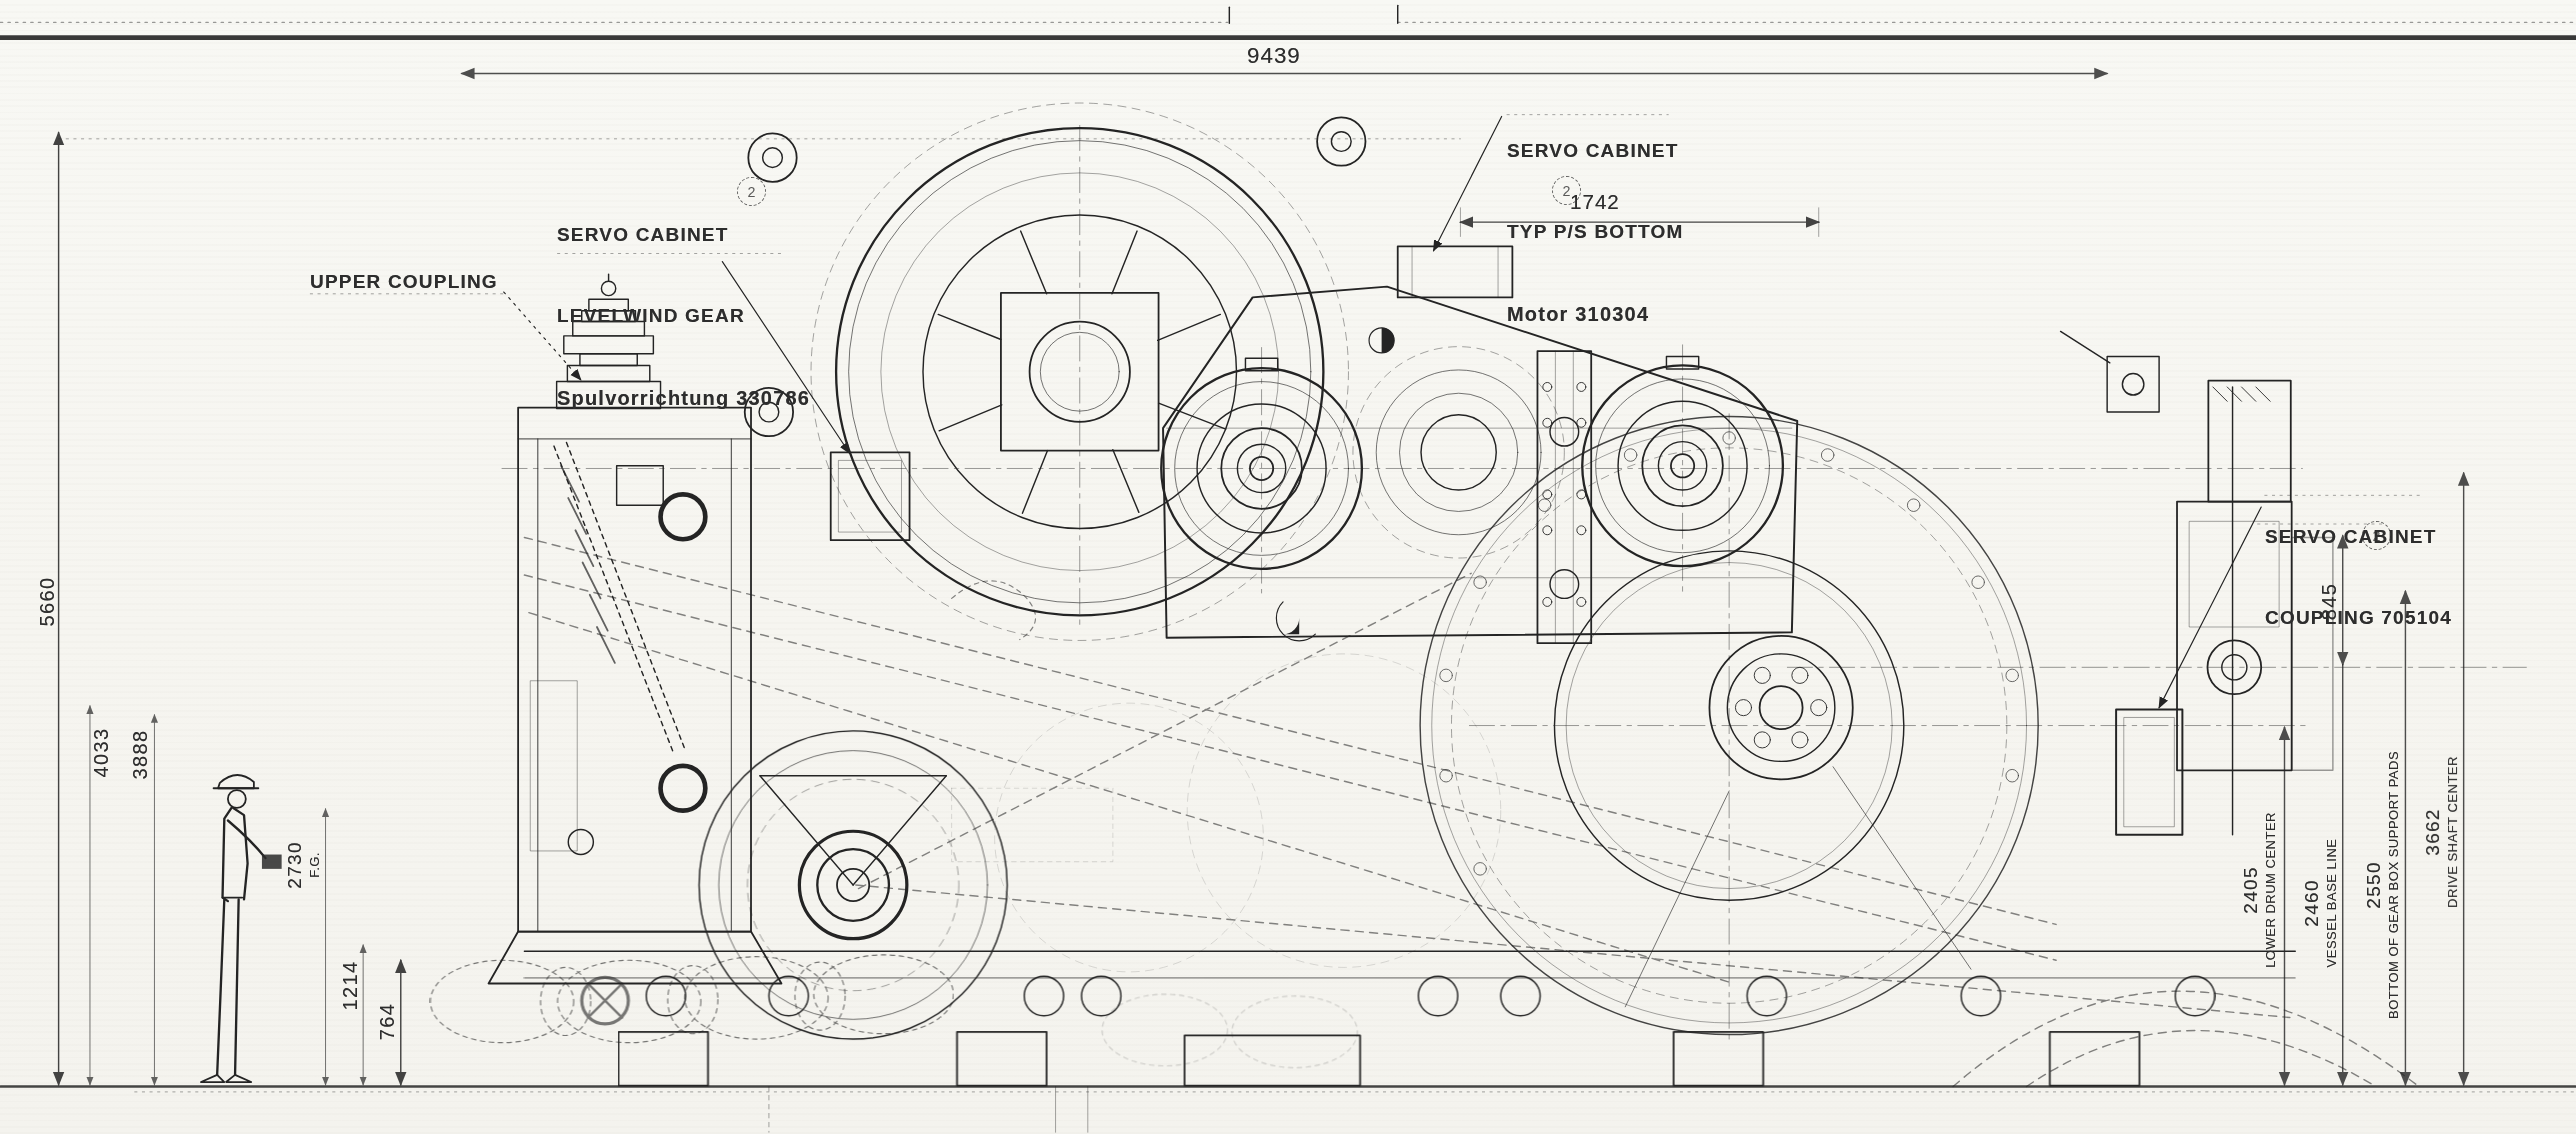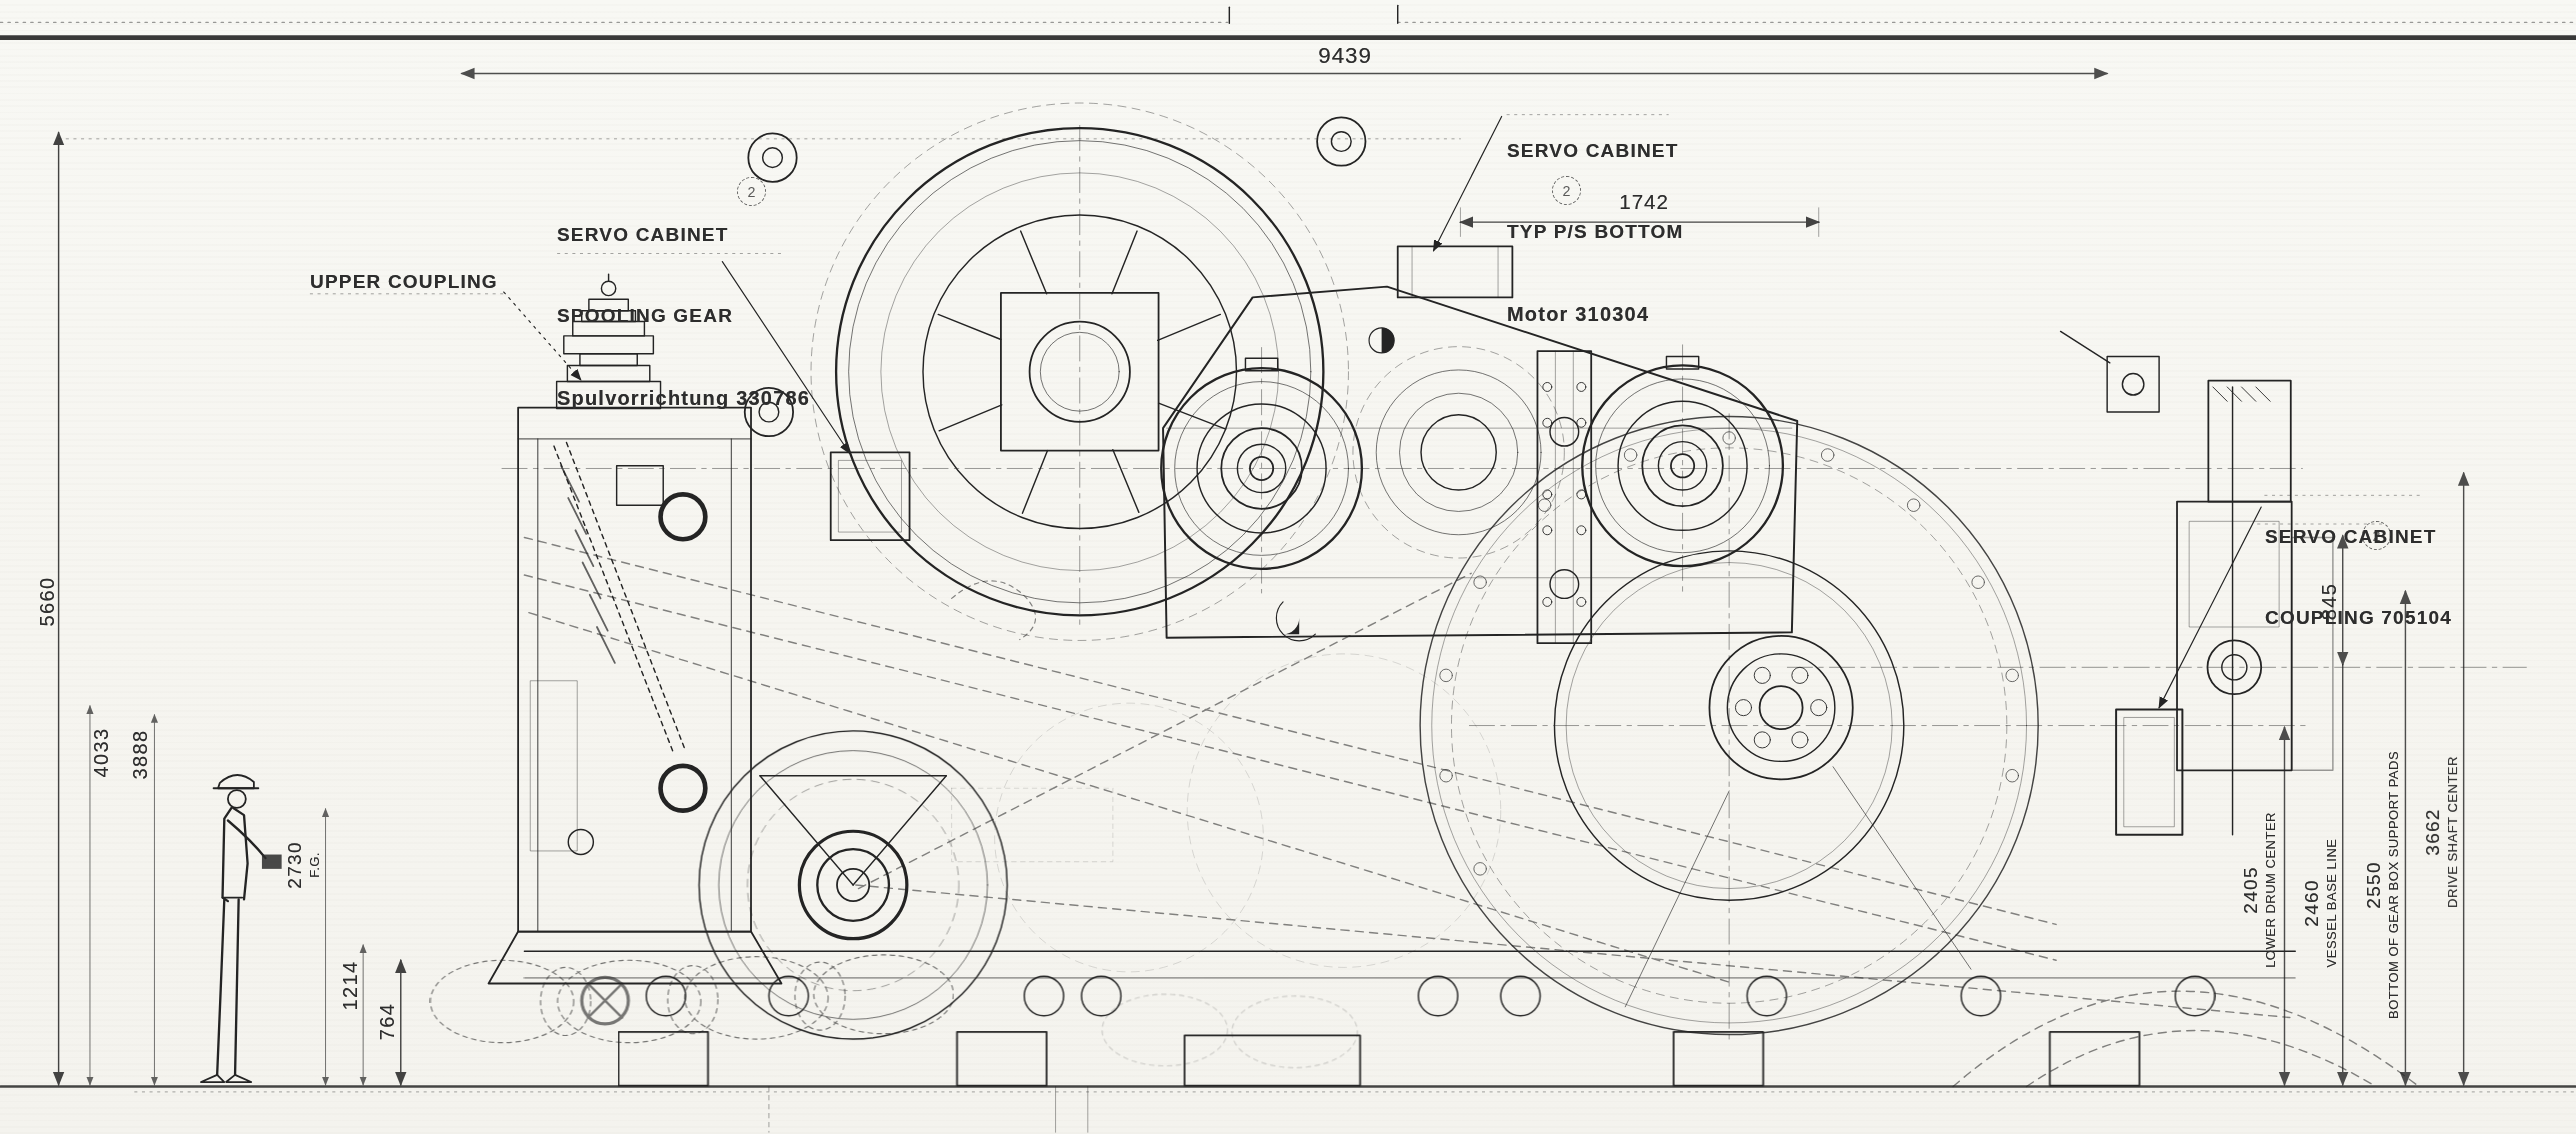--- a/index.html
+++ b/index.html
@@ -13,21 +13,21 @@
   }
   svg.linework{position:absolute;left:0;top:0;}
   .ink{stroke:#242424;fill:none;stroke-linecap:round;stroke-linejoin:round;}
   .w1{stroke-width:1}.w13{stroke-width:1.3}.w15{stroke-width:1.6}.w2{stroke-width:2}
   .w22{stroke-width:2.2}.w25{stroke-width:2.6}.w35{stroke-width:3.6}.w5{stroke-width:5.2}
   .dot{stroke-dasharray:2.5 6}.dsh{stroke-dasharray:9 7}.dsh2{stroke-dasharray:5 5}
   .cl{stroke-dasharray:28 7 5 7;opacity:.5}
   .faint{opacity:.45}.soft{opacity:.7}.pale{opacity:.3}
   .txt{position:absolute;white-space:pre;letter-spacing:1px;color:#2d2d2d;
        text-shadow:0 0 0.4px rgba(45,45,45,.55);}
-  .dimnum{font-size:20.6px;text-align:right;}
+  .dimnum{font-size:20.6px;text-align:left;}
   .big{font-size:22.4px;}
   .callout{font-size:19px;line-height:1.42;letter-spacing:1.2px;font-weight:bold;}
   .callout .sub{font-size:20px;}
   .vblock{position:absolute;transform:rotate(-90deg);transform-origin:center;
           text-align:center;letter-spacing:0.9px;color:#2d2d2d;
           text-shadow:0 0 0.4px rgba(45,45,45,.5);}
   .vblock .num{font-size:19px;letter-spacing:1.3px;}
   .vblock .lab{font-size:13px;letter-spacing:0.5px;margin-top:0.9px;}
   .vdim{font-size:20px;letter-spacing:1.4px;}
   .qty{position:absolute;width:27px;height:27px;border:1.3px dashed #3a3a3a;border-radius:50%;
@@ -356,21 +356,21 @@
   <div>SERVO CABINET</div>
   <div>TYP P/S BOTTOM</div>
   <div class="sub">Motor 310304</div>
 </div>
 <div class="qty" style="left:1552px;top:176px;">
       <span>2</span>
     </div>
 
 <div class="txt callout" style="left:557px;top:168px;">
   <div>SERVO CABINET</div>
-  <div>SPOOLING GEAR</div>
+  <div>LEVELWIND GEAR</div>
   <div class="sub">Spulvorrichtung 330786</div>
 </div>
 <div class="qty" style="left:737px;top:177px;">
       <span>2</span>
     </div>
 
 <div class="txt callout" style="left:310px;top:269px;">UPPER COUPLING</div>
 
 <div class="txt callout" style="left:2265px;top:470px;">
   <div>SERVO CABINET</div>

